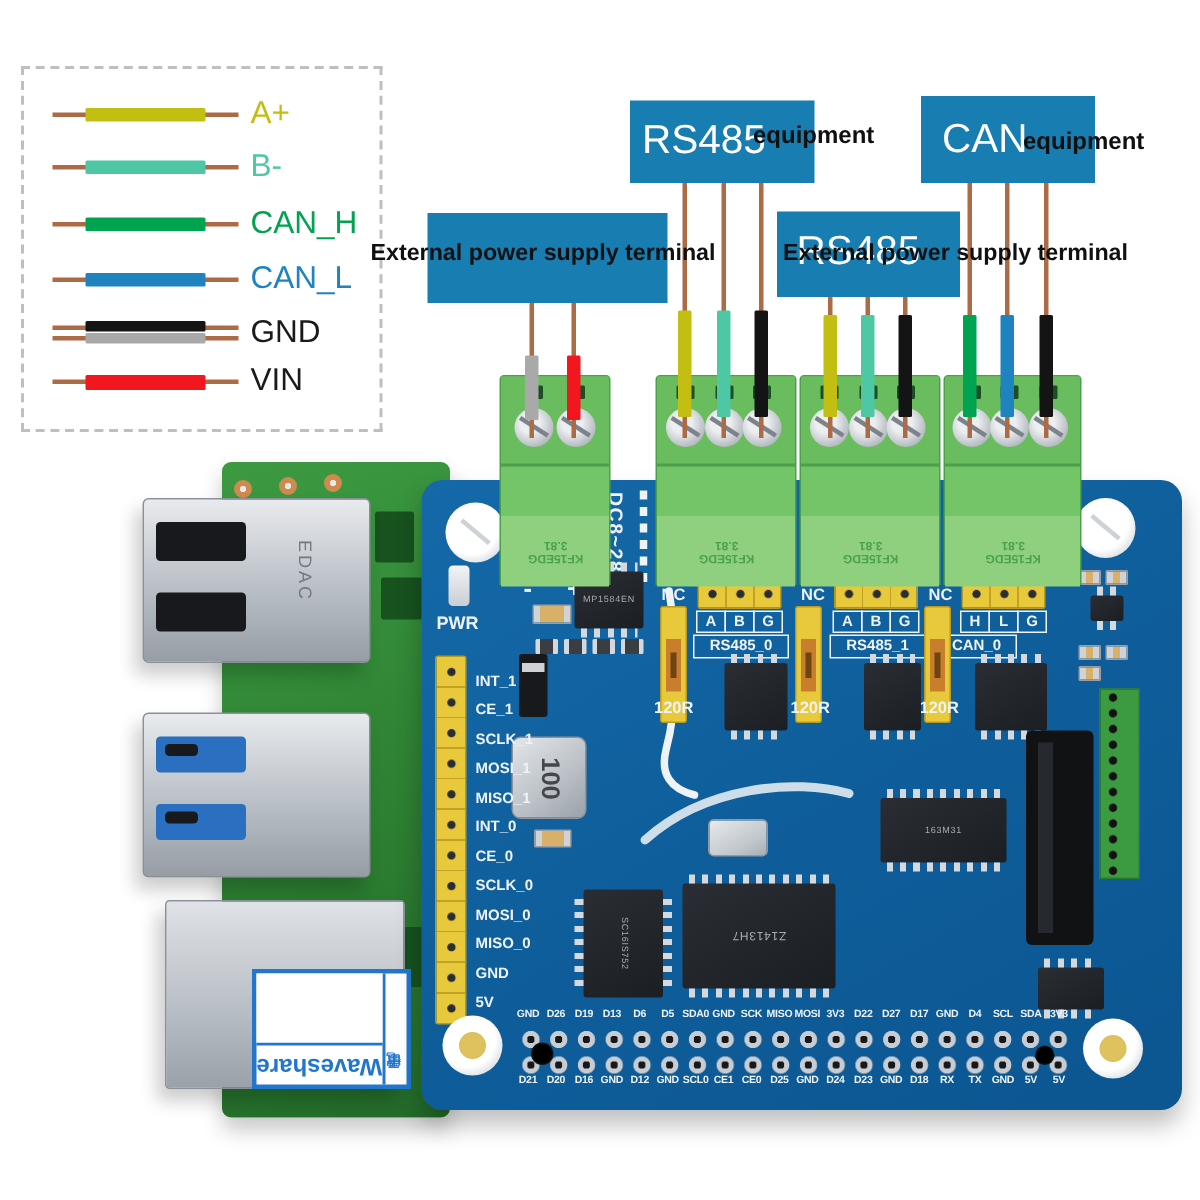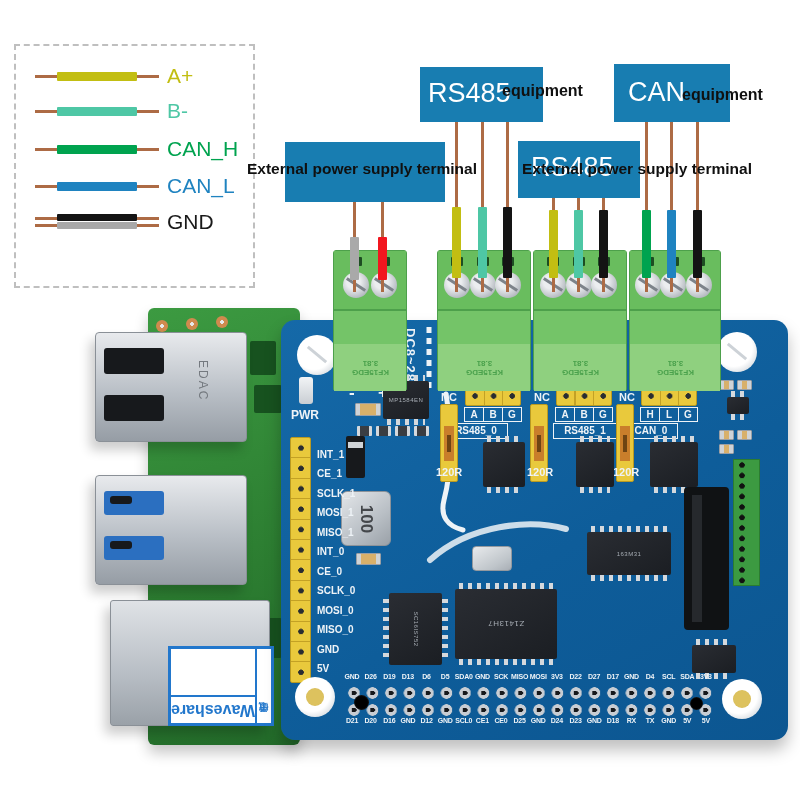--- a/index.html
+++ b/index.html
@@ -169,20 +169,25 @@
       <div class="lg-bar" style="background: rgb(0, 163, 79);"></div>
       <span class="lg-label" style="color: rgb(0, 163, 79);">CAN_H</span>
     </div>
     <div class="lg-row" style="top:167px">
       <div class="lg-line"></div>
       <div class="lg-line2"></div>
       <div class="lg-bar" style="height: 7px; background: rgb(20, 20, 20);"></div>
       <div class="lg-bar2" style="background: rgb(169, 169, 169);"></div>
       <span class="lg-label" style="top: -3px; color: rgb(26, 26, 26);">GND</span>
     </div>
+    <div class="lg-row" style="top:203px">
+      <div class="lg-line"></div>
+      <div class="lg-bar" style="height: 10px; background: rgb(242, 22, 31);"></div>
+      <span class="lg-label" style="color: rgb(26, 26, 26);">VIN</span>
+    </div>
   </div>
 
   <div class="ann-box" style="left:420px;top:67px;width:123px;height:55px"></div>
   <span class="ann-white" style="left:428px;top:78px">RS485</span>
   <span class="ann-eq" style="left:502px;top:82px">equipment</span>
 
   <div class="ann-box" style="left:614px;top:64px;width:116px;height:58px"></div>
   <span class="ann-white" style="left:628px;top:77px">CAN</span>
   <span class="ann-eq" style="left:682px;top:86px">equipment</span>
 
@@ -335,21 +340,21 @@
   <span class="silk" style="left:349px;top:383px;font-size:17px">-</span>
   <span class="silk" style="left:378px;top:383px;font-size:17px">+</span>
 
   <span class="silk" style="left:441px;top:391px;font-size:11px">NC</span>
   <div class="hdr3" style="left:465px;top:385px"></div>
   <div class="pinrow" style="left:465px;top:407px">
     <span>A</span>
     <span>B</span>
     <span>G</span>
   </div>
-  <div class="chname" style="left:444px;top:423px;width:62px">RS485_0</div>
+  <div class="chname" style="left:462px;top:423px;width:62px">RS485_0</div>
   <div class="jumper" style="left:440px;top:404px"></div>
   <span class="silk" style="left:436px;top:466px;font-size:11px">120R</span>
 
   <span class="silk" style="left:534px;top:391px;font-size:11px">NC</span>
   <div class="hdr3" style="left:556px;top:385px"></div>
   <div class="pinrow" style="left:556px;top:407px">
     <span>A</span>
     <span>B</span>
     <span>G</span>
   </div>

